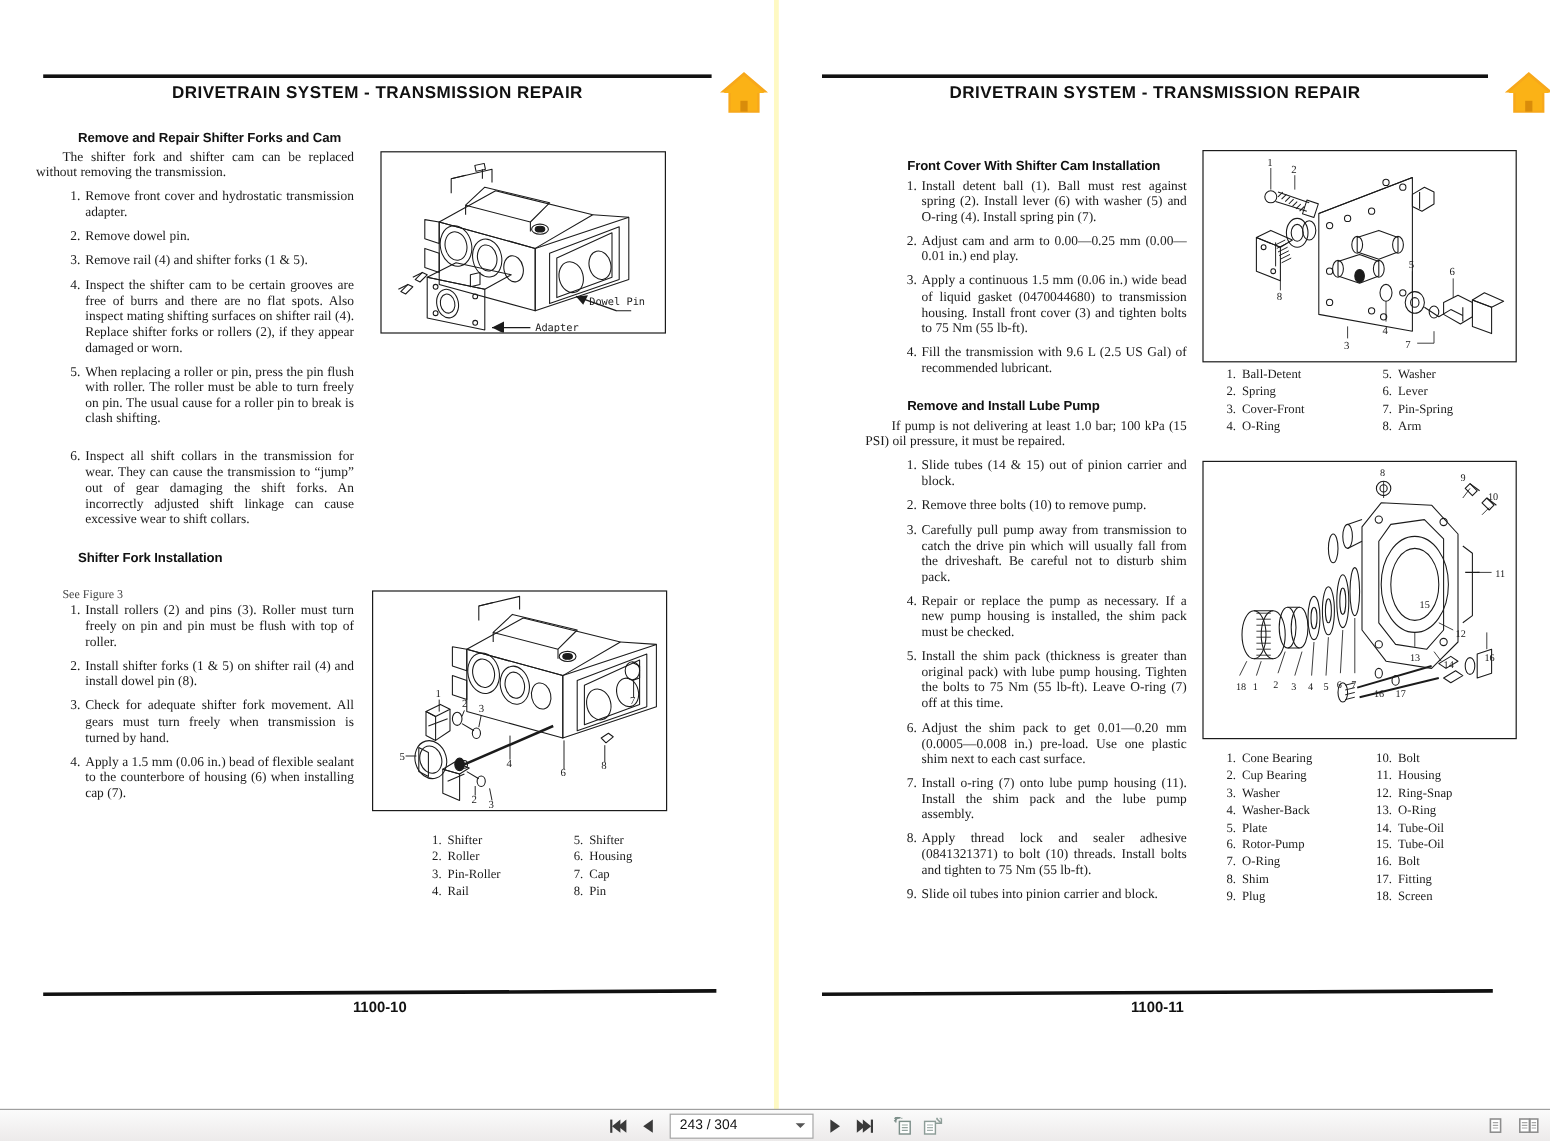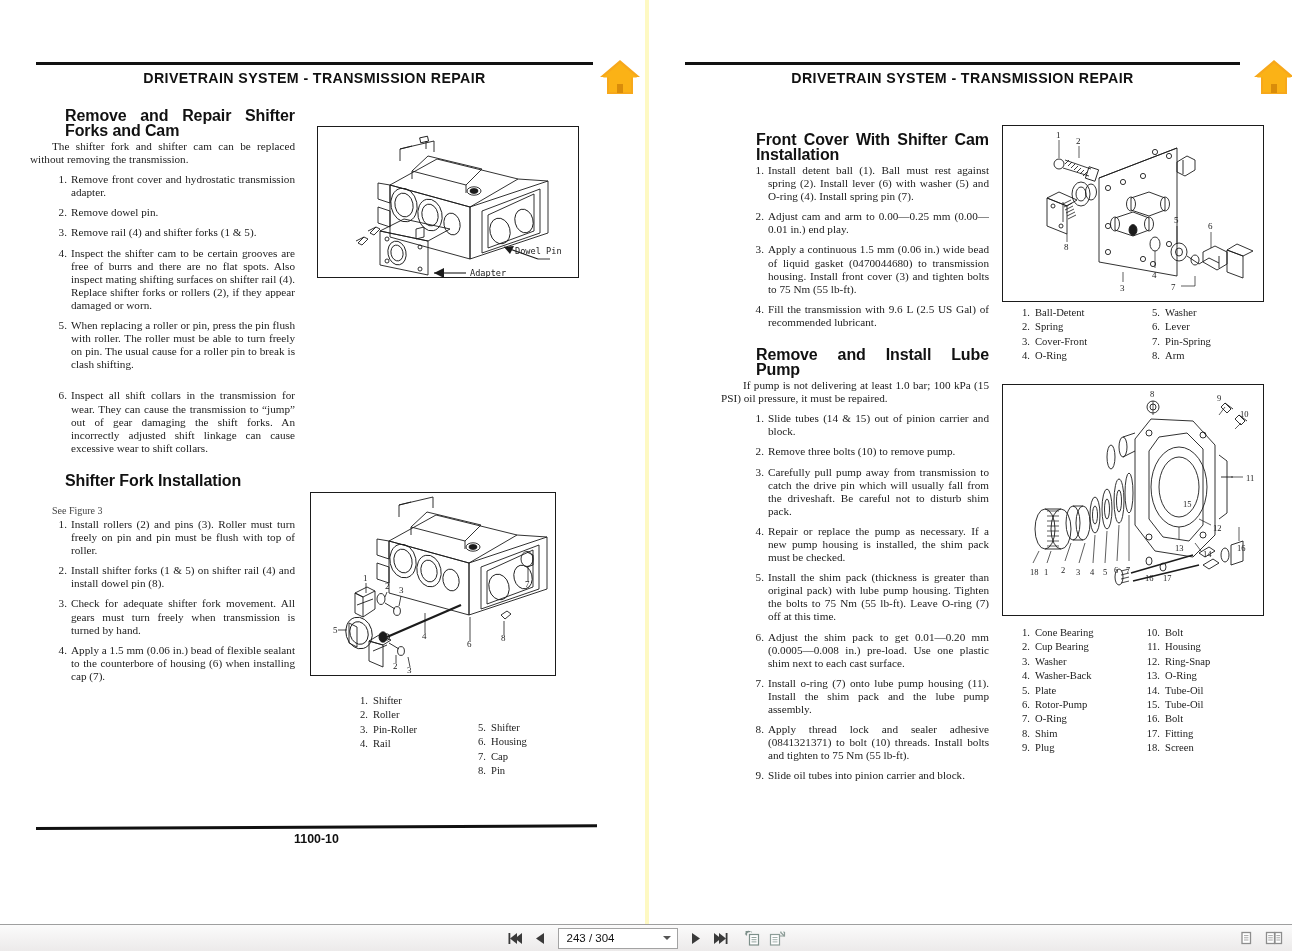--- a/index.html
+++ b/index.html
@@ -53,21 +53,21 @@
   .col{
     position:absolute;top:108px;
     text-align:justify;
     font-size:11.2px;line-height:13.1px;
   }
   .left .col{left:30px;width:265px;}
   .right .col{left:72px;width:268px;margin-top:24px;}
 
   h2.sec{
     font-family:"Liberation Sans", sans-serif;
-    font-weight:bold;font-size:16px;line-height:15px;
+    font-weight:bold;font-size:11px;line-height:15px;
     margin:0 0 2px 0;color:#111;letter-spacing:-.1px;padding-left:35px;
   }
   h2.sec.sp{margin-top:18px;}
   p.lead{margin:0 0 7px 0;text-indent:22px;}
   p.subnote{margin:16px 0 1px 0;font-size:10px;padding-left:22px;opacity:.85;}
 
   ol.steps{
     margin:0;padding:0;list-style:none;counter-reset:stp;
   }
   ol.steps>li{
@@ -181,21 +181,21 @@
           <h2 class="sec sp">Shifter Fork Installation</h2>
           <p class="subnote">See Figure 3</p>
           <ol class="steps ind">
             <li>Install rollers (2) and pins (3). Roller must turn freely on pin and pin must be flush with top of roller.</li>
             <li>Install shifter forks (1 &amp; 5) on shifter rail (4) and install dowel pin (8).</li>
             <li>Check for adequate shifter fork movement. All gears must turn freely when transmission is turned by hand.</li>
             <li>Apply a 1.5 mm (0.06 in.) bead of flexible sealant to the counterbore of housing (6) when installing cap (7).</li>
           </ol>
         </div>
 
-        <div class="figbox" style="left:317px;top:126px;width:236px;height:150px;padding-left:24px;">
+        <div class="figbox" style="left:317px;top:126px;width:236px;height:150px;">
           <svg class="figsvg" viewBox="0 0 236 150">
             <g fill="none" stroke="#1b1b1b" stroke-width="0.9" stroke-linejoin="round">
 
               <path d="M48 58 L48 110 L128 132 L128 80 Z"></path>
               <path d="M48 58 L95 32 L176 52 L128 80 Z"></path>
               <path d="M128 80 L128 132 L206 106 L206 54 Z"></path>
               <path d="M176 52 L206 54"></path>
 
               <path d="M140 84 L140 126 L198 106 L198 62 Z"></path>
               <path d="M146 88 L146 121 L192 104 L192 67 Z"></path>
@@ -333,21 +333,21 @@
           </svg>
         </div>
 
         <div class="legend" style="left:352px;top:694px;width:200px;height:60px;">
           <div class="lcol" style="left:0;">
             <div class="lrow"><span class="lnum">1.</span><span>Shifter</span></div>
             <div class="lrow"><span class="lnum">2.</span><span>Roller</span></div>
             <div class="lrow"><span class="lnum">3.</span><span>Pin-Roller</span></div>
             <div class="lrow"><span class="lnum">4.</span><span>Rail</span></div>
           </div>
-          <div class="lcol" style="left:118px;margin-top:27px;">
+          <div class="lcol" style="left:118px;">
             <div class="lrow"><span class="lnum">5.</span><span>Shifter</span></div>
             <div class="lrow"><span class="lnum">6.</span><span>Housing</span></div>
             <div class="lrow"><span class="lnum">7.</span><span>Cap</span></div>
             <div class="lrow"><span class="lnum">8.</span><span>Pin</span></div>
           </div>
         </div>
 
         <div class="pg-footer">
           <div class="frule"></div>
           <div class="fnum">1100-10</div>
@@ -622,20 +622,24 @@
             <div class="lrow"><span class="lnum">12.</span><span>Ring-Snap</span></div>
             <div class="lrow"><span class="lnum">13.</span><span>O-Ring</span></div>
             <div class="lrow"><span class="lnum">14.</span><span>Tube-Oil</span></div>
             <div class="lrow"><span class="lnum">15.</span><span>Tube-Oil</span></div>
             <div class="lrow"><span class="lnum">16.</span><span>Bolt</span></div>
             <div class="lrow"><span class="lnum">17.</span><span>Fitting</span></div>
             <div class="lrow"><span class="lnum">18.</span><span>Screen</span></div>
           </div>
         </div>
 
+        <div class="pg-footer">
+          <div class="frule"></div>
+          <div class="fnum">1100-11</div>
+        </div>
 
       </div>
     </div>
 
   </div>
 
   <div class="toolbar">
     <div class="tb-center">
 
       <div class="tb-btn" title="First page">

